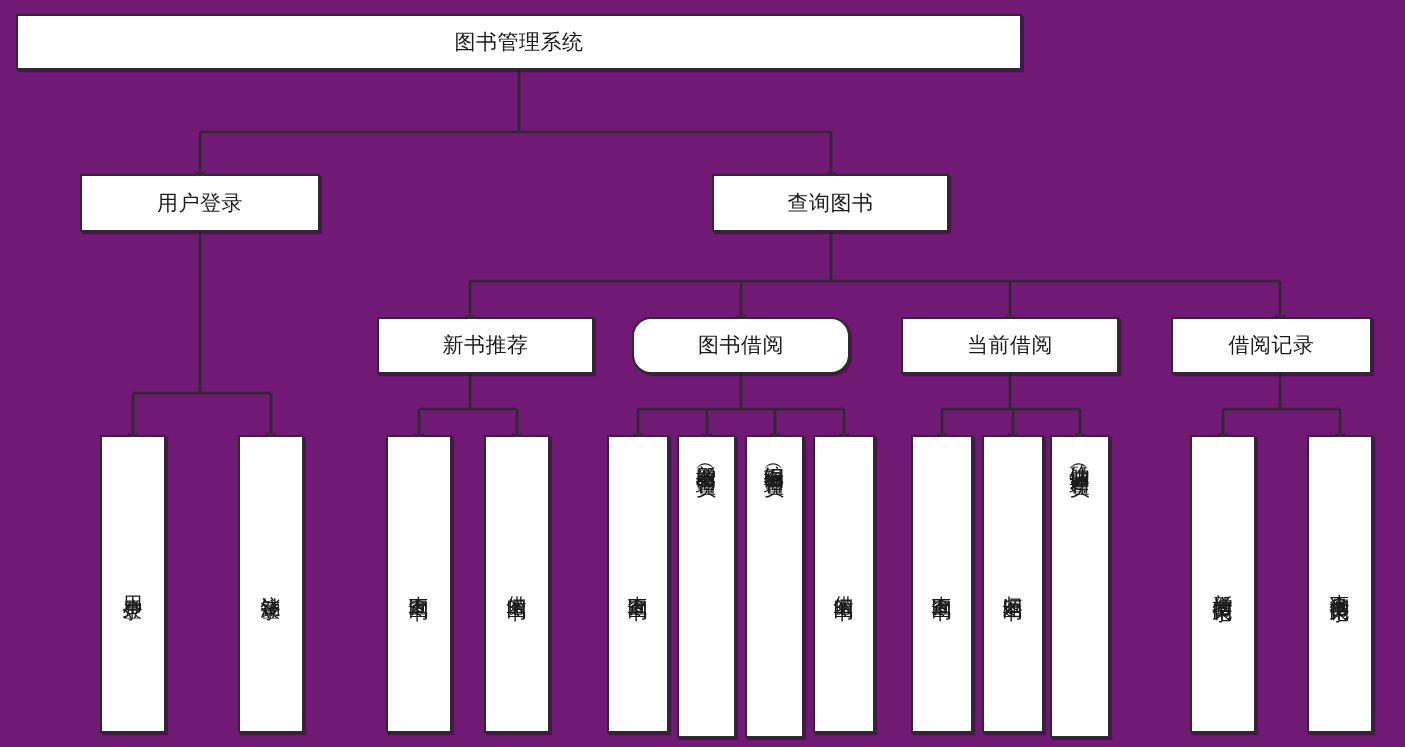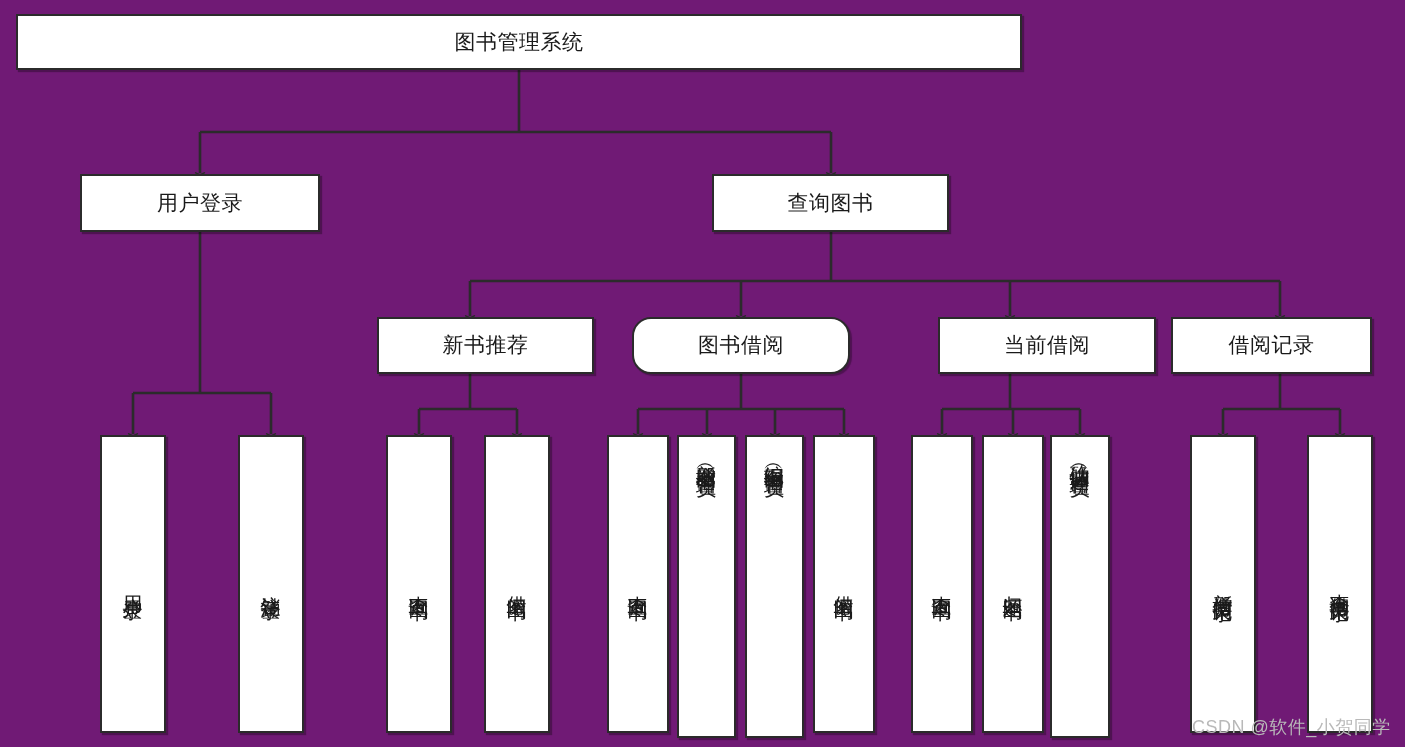--- a/index.html
+++ b/index.html
@@ -128,21 +128,21 @@
       </div>
       <div class="node" style="left: 712px; top: 174px; width: 237px; height: 58px;">
         <span class="label-h">查询图书</span>
       </div>
       <div class="node" style="left: 361px; top: 317px; width: 217px; height: 57px; margin-left: 16px;">
         <span class="label-h">新书推荐</span>
       </div>
       <div class="node" style="left: 632px; top: 317px; width: 218px; height: 57px; border-radius: 19px;">
         <span class="label-h">图书借阅</span>
       </div>
-      <div class="node" style="left: 938px; top: 317px; width: 218px; height: 57px;">
+      <div class="node" style="left: 901px; top: 317px; width: 218px; height: 57px;">
         <span class="label-h">当前借阅</span>
       </div>
       <div class="node" style="left: 1171px; top: 317px; width: 201px; height: 57px; justify-content: center;">
         <span class="label-h">借阅记录</span>
       </div>
       <div class="node vert centered" style="left: 100px; top: 435px; width: 66px; height: 298px;">
         <span class="label-v">用户登录</span>
       </div>
       <div class="node vert centered" style="left: 238px; top: 435px; width: 66px; height: 298px;">
         <span class="label-v">注销登录</span>
@@ -175,14 +175,13 @@
         <span class="label-v">确认归还（管理员）</span>
       </div>
       <div class="node vert centered" style="left: 1190px; top: 435px; width: 66px; height: 298px;">
         <span class="label-v">新增借阅记录</span>
       </div>
       <div class="node vert centered" style="left: 1307px; top: 435px; width: 66px; height: 298px;">
         <span class="label-v">查询借阅记录</span>
       </div>
     </div>
 
-  <div id="watermark">CSDN @软件_小贺同学</div>
 </div>
 
 </body></html>

